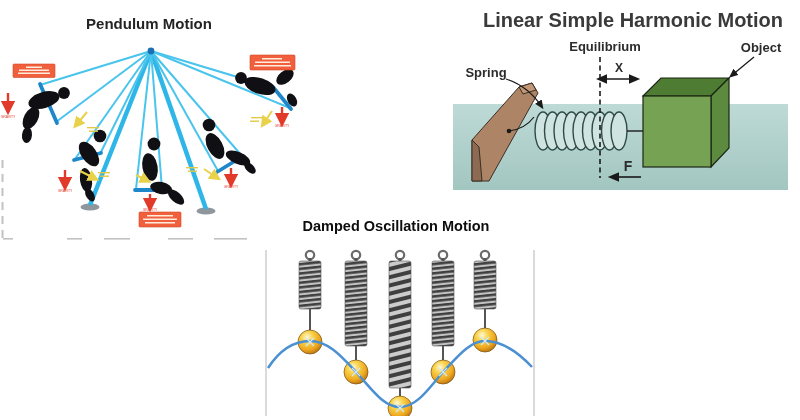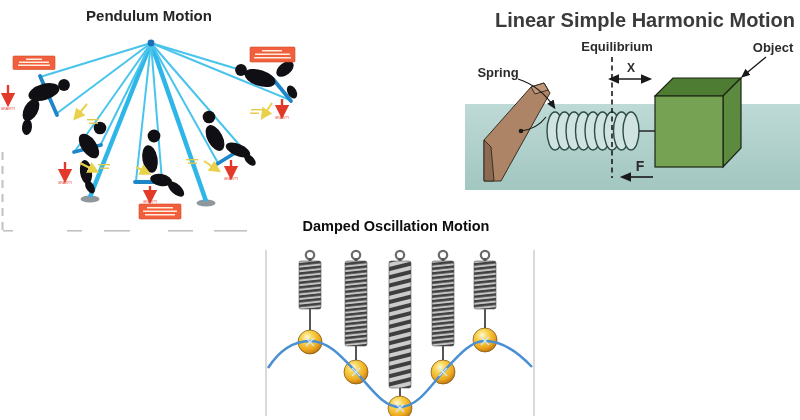--- a/index.html
+++ b/index.html
@@ -1,21 +1,21 @@
 <!DOCTYPE html>
 <html><head>
 <meta charset="utf-8">
 <style>
   html,body{margin:0;padding:0;}
   body{width:800px;height:420px;background:#ffffff;overflow:hidden;position:relative;
        font-family:"Liberation Sans",sans-serif;}
   .panel{position:absolute;}
   .panel svg{display:block;}
-  #pendulum-panel{left:0;top:0;width:302px;height:245px;}
-  #shm-panel{left:460px;top:0;width:340px;height:205px;}
+  #pendulum-panel{left:0;top:8px;width:302px;height:245px;}
+  #shm-panel{left:448px;top:0;width:340px;height:205px;}
   #damped-panel{left:263px;top:216px;width:275px;height:200px;}
   text{font-family:"Liberation Sans",sans-serif;}
   .diagram-title{fill:#242424;font-weight:700;}
 </style>
 </head>
 <body>
 
 <section class="panel" id="pendulum-panel">
 <svg width="302" height="245" viewBox="0 0 302 245">
   <defs>

